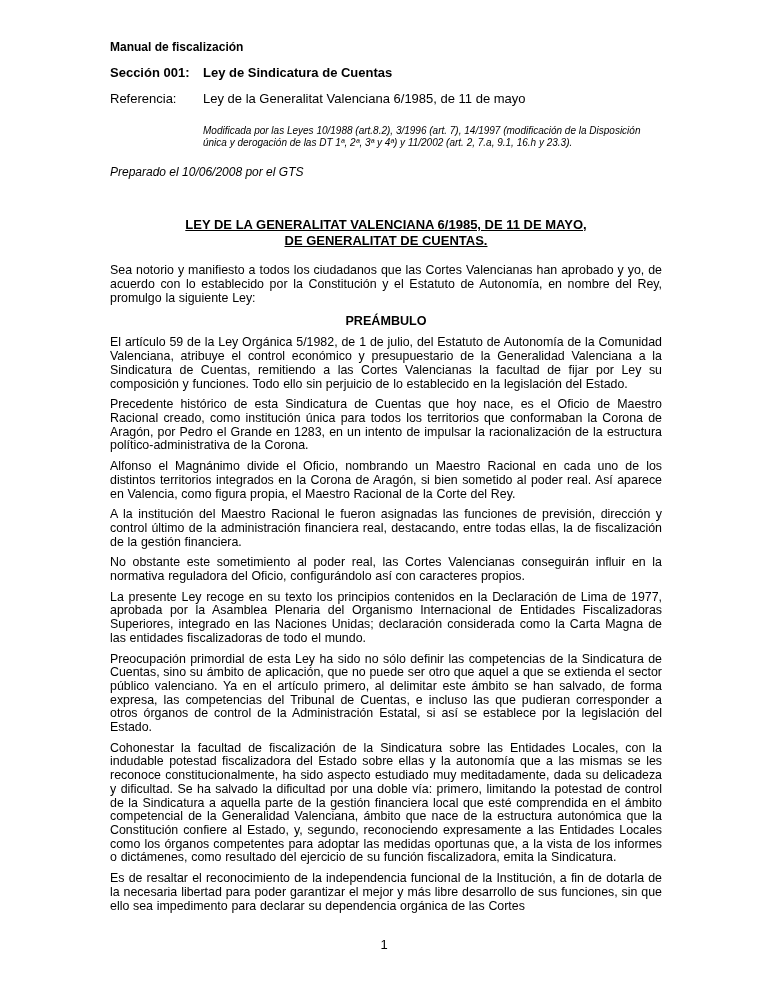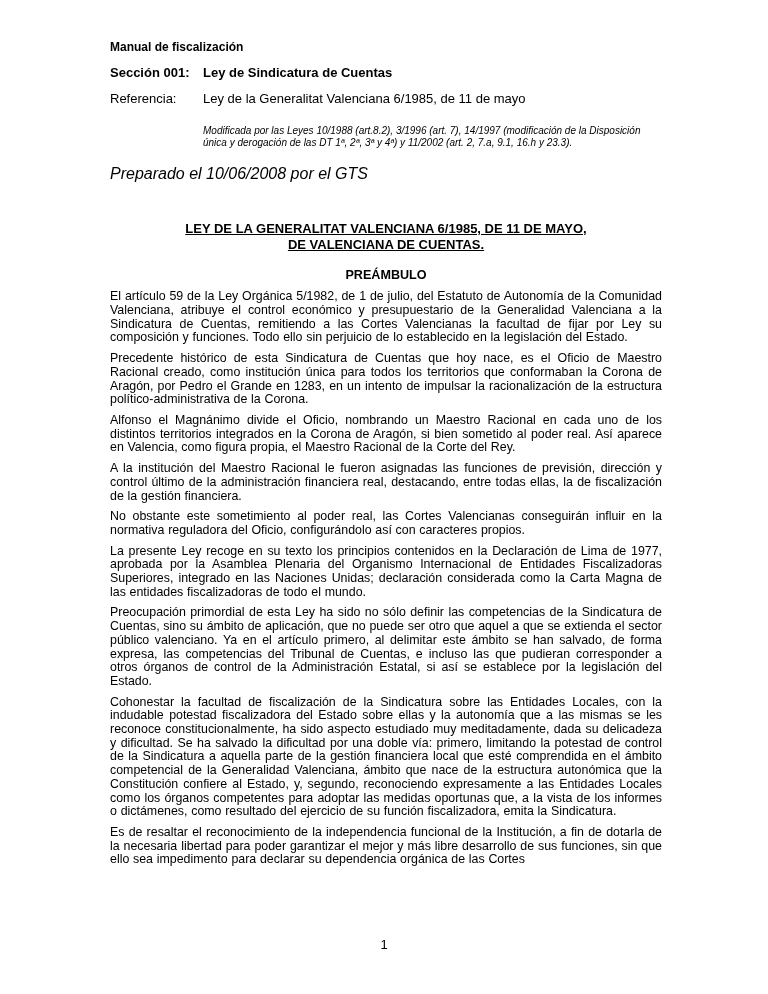--- a/index.html
+++ b/index.html
@@ -42,21 +42,21 @@
   }
   .ref-note {
     display: block;
     font-size: 10px;
     font-style: italic;
     line-height: 1.18;
     margin-top: 19px;
     max-width: 462px;
   }
   .prepared {
-    font-size: 16px;
+    font-size: 12px;
     font-style: italic;
     margin-top: 16px;
   }
   .doc-title {
     margin: 38px 0 14px 0;
     text-align: center;
     font-size: 13px;
     font-weight: bold;
     line-height: 1.3;
   }
@@ -104,23 +104,24 @@
           <span class="ref-note">Modificada por las Leyes 10/1988 (art.8.2), 3/1996 (art. 7), 14/1997 (modificación de la Disposición única y derogación de las DT 1ª, 2ª, 3ª y 4ª) y 11/2002 (art. 2, 7.a, 9.1, 16.h y 23.3).</span>
         </span>
       </div>
 
       <div class="prepared">Preparado el 10/06/2008 por el GTS</div>
     </header>
 
     <main>
       <h1 class="doc-title">
         <span class="title-line">LEY DE LA GENERALITAT VALENCIANA 6/1985, DE 11 DE MAYO,</span>
-        <span class="title-line">DE VALENCIANA DE CUENTAS.</span>
+        <span class="title-line">DE GENERALITAT DE CUENTAS.</span>
       </h1>
 
+      <p class="para">Sea notorio y manifiesto a todos los ciudadanos que las Cortes Valencianas han aprobado y yo, de acuerdo con lo establecido por la Constitución y el Estatuto de Autonomía, en nombre del Rey, promulgo la siguiente Ley:</p>
 
       <h2 class="preambulo">PREÁMBULO</h2>
 
       <p class="para">El artículo 59 de la Ley Orgánica 5/1982, de 1 de julio, del Estatuto de Autonomía de la Comunidad Valenciana, atribuye el control económico y presupuestario de la Generalidad Valenciana a la Sindicatura de Cuentas, remitiendo a las Cortes Valencianas la facultad de fijar por Ley su composición y funciones. Todo ello sin perjuicio de lo establecido en la legislación del Estado.</p>
       <p class="para">Precedente histórico de esta Sindicatura de Cuentas que hoy nace, es el Oficio de Maestro Racional creado, como institución única para todos los territorios que conformaban la Corona de Aragón, por Pedro el Grande en 1283, en un intento de impulsar la racionalización de la estructura político-administrativa de la Corona.</p>
       <p class="para">Alfonso el Magnánimo divide el Oficio, nombrando un Maestro Racional en cada uno de los distintos territorios integrados en la Corona de Aragón, si bien sometido al poder real. Así aparece en Valencia, como figura propia, el Maestro Racional de la Corte del Rey.</p>
       <p class="para">A la institución del Maestro Racional le fueron asignadas las funciones de previsión, dirección y control último de la administración financiera real, destacando, entre todas ellas, la de fiscalización de la gestión financiera.</p>
       <p class="para">No obstante este sometimiento al poder real, las Cortes Valencianas conseguirán influir en la normativa reguladora del Oficio, configurándolo así con caracteres propios.</p>
       <p class="para">La presente Ley recoge en su texto los principios contenidos en la Declaración de Lima de 1977, aprobada por la Asamblea Plenaria del Organismo Internacional de Entidades Fiscalizadoras Superiores, integrado en las Naciones Unidas; declaración considerada como la Carta Magna de las entidades fiscalizadoras de todo el mundo.</p>
       <p class="para">Preocupación primordial de esta Ley ha sido no sólo definir las competencias de la Sindicatura de Cuentas, sino su ámbito de aplicación, que no puede ser otro que aquel a que se extienda el sector público valenciano. Ya en el artículo primero, al delimitar este ámbito se han salvado, de forma expresa, las competencias del Tribunal de Cuentas, e incluso las que pudieran corresponder a otros órganos de control de la Administración Estatal, si así se establece por la legislación del Estado.</p>

